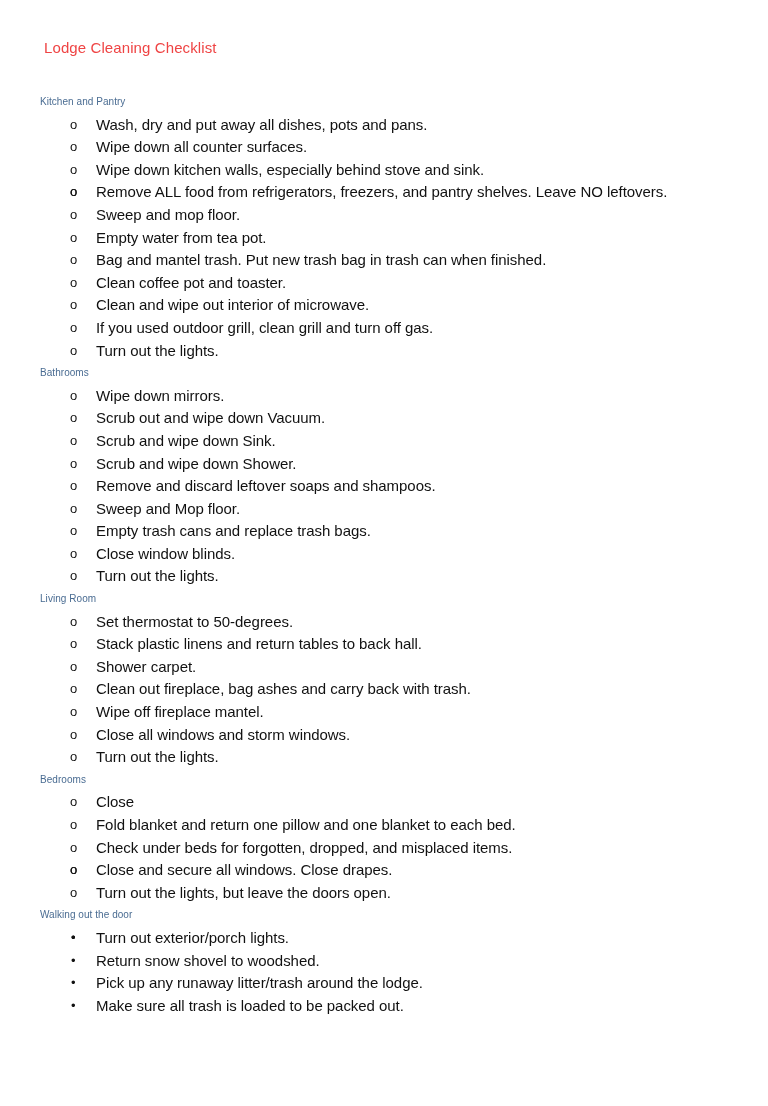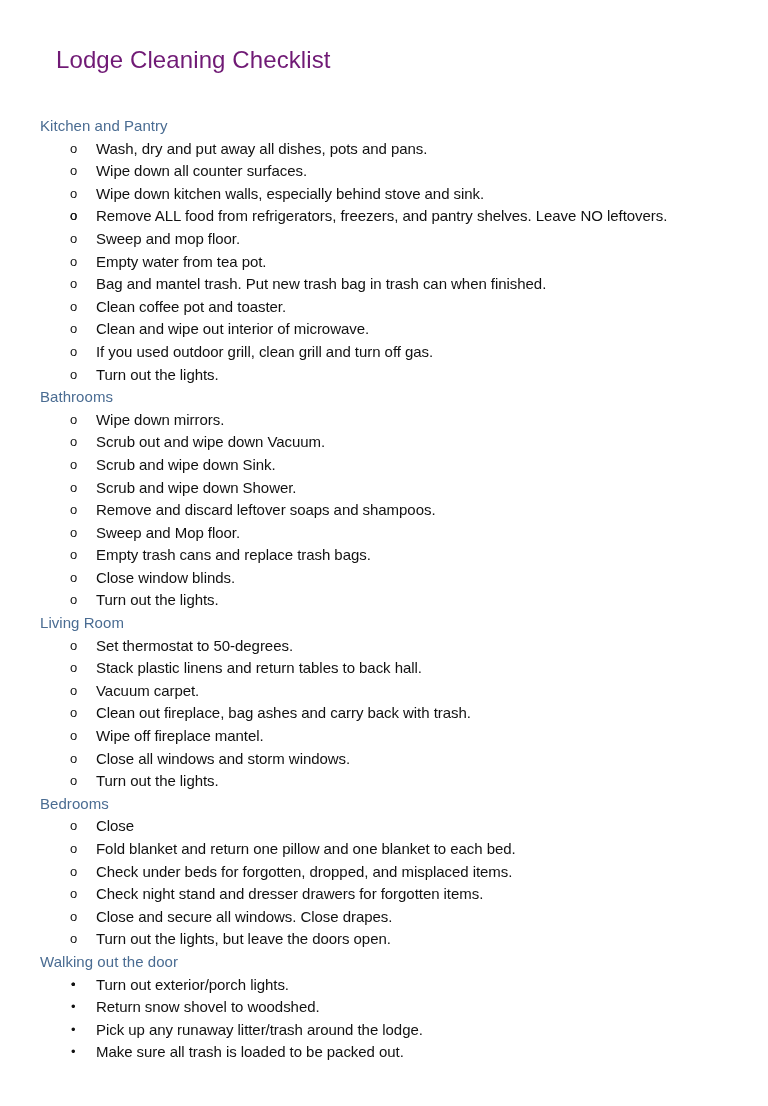--- a/index.html
+++ b/index.html
@@ -16,35 +16,35 @@
   }
   .page {
     position: relative;
     width: 768px;
     height: 1106px;
     background: #ffffff;
     box-sizing: border-box;
     padding: 0 40px;
   }
   .doc-title {
-    color: #701a75;
-    font-size: 24px;
+    color: #ef4444;
+    font-size: 15px;
     font-weight: normal;
     line-height: 26px;
-    margin: 16px;
+    margin: 4px;
     padding-top: 31px;
     letter-spacing: 0.1px;
   }
   .section {
     margin: 0;
   }
   .section-kitchen { padding-top: 26px; }
   .section-heading {
     color: #4A6C92;
-    font-size: 15px;
+    font-size: 10px;
     font-weight: normal;
     line-height: 22.6px;
     margin: 0;
     letter-spacing: 0.05px;
   }
   .item-list {
     list-style: none;
     margin: 0;
     padding: 0;
   }
@@ -108,34 +108,34 @@
           <li class="item"><span class="marker marker-hollow">o</span><span>Empty trash cans and replace trash bags.</span></li>
           <li class="item"><span class="marker marker-hollow">o</span><span>Close window blinds.</span></li>
           <li class="item"><span class="marker marker-hollow">o</span><span>Turn out the lights.</span></li>
         </ul>
       </div>
       <div class="section">
         <h2 class="section-heading">Living Room</h2>
         <ul class="item-list">
           <li class="item"><span class="marker marker-hollow">o</span><span>Set thermostat to 50-degrees.</span></li>
           <li class="item"><span class="marker marker-hollow">o</span><span>Stack plastic linens and return tables to back hall.</span></li>
-          <li class="item"><span class="marker marker-hollow">o</span><span>Vacuum carpet.</span></li>
+          <li class="item"><span class="marker marker-hollow">o</span><span>Shower carpet.</span></li>
           <li class="item"><span class="marker marker-hollow">o</span><span>Clean out fireplace, bag ashes and carry back with trash.</span></li>
           <li class="item"><span class="marker marker-hollow">o</span><span>Wipe off fireplace mantel.</span></li>
           <li class="item"><span class="marker marker-hollow">o</span><span>Close all windows and storm windows.</span></li>
           <li class="item"><span class="marker marker-hollow">o</span><span>Turn out the lights.</span></li>
         </ul>
       </div>
       <div class="section">
         <h2 class="section-heading">Bedrooms</h2>
         <ul class="item-list">
           <li class="item"><span class="marker marker-hollow">o</span><span>Close</span></li>
           <li class="item"><span class="marker marker-hollow">o</span><span>Fold blanket and return one pillow and one blanket to each bed.</span></li>
           <li class="item"><span class="marker marker-hollow">o</span><span>Check under beds for forgotten, dropped, and misplaced items.</span></li>
-          <li class="item"><span class="marker marker-hollow">o</span><span>Check night stand and dresser drawers for forgotten items.</span></li>
+          <li class="item"><span class="marker marker-hollow">o</span></li>
           <li class="item"><span class="marker marker-hollow">o</span><span>Close and secure all windows. Close drapes.</span></li>
           <li class="item"><span class="marker marker-hollow">o</span><span>Turn out the lights, but leave the doors open.</span></li>
         </ul>
       </div>
       <div class="section">
         <h2 class="section-heading">Walking out the door</h2>
         <ul class="item-list">
           <li class="item"><span class="marker marker-filled">•</span></li>
           <li class="item"><span class="marker marker-filled">•</span><span>Turn out exterior/porch lights.</span></li>
           <li class="item"><span class="marker marker-filled">•</span><span>Return snow shovel to woodshed.</span></li>

